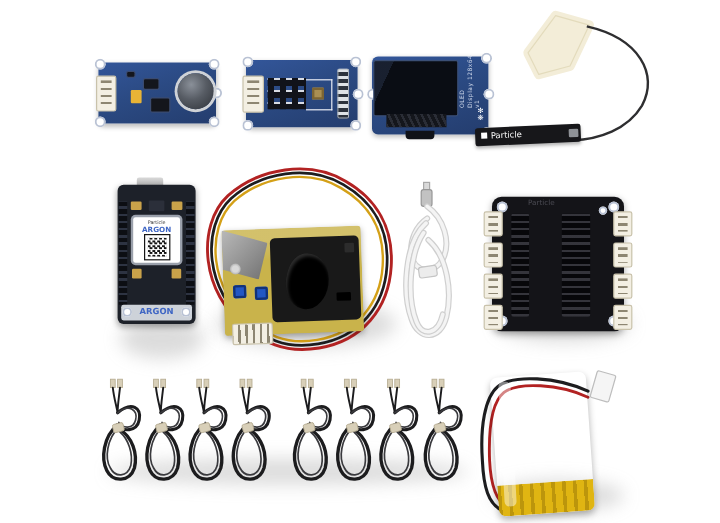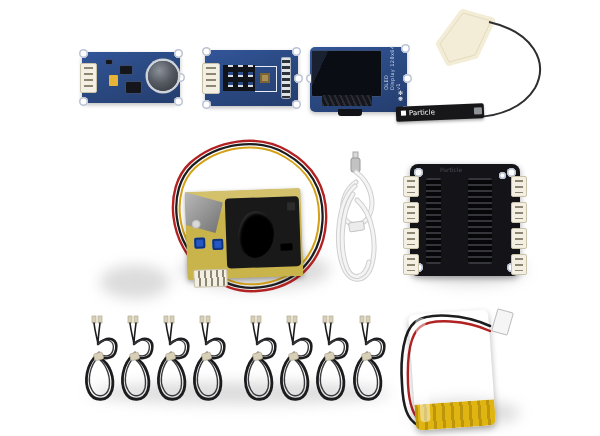--- a/index.html
+++ b/index.html
@@ -102,20 +102,45 @@
     <polygon points="15,44 38,13 66,21 50,55 24,62" fill="none" stroke="#e3dbbc" stroke-width="1" stroke-linejoin="round"></polygon>
     <path d="M 64,22 C 108,32 124,62 110,88 C 98,108 74,116 52,117" fill="none" stroke="#2e2e30" stroke-width="2"></path>
   </svg>
   <div style="position:absolute;left:396px;top:105px;width:88px;height:15px;background:#17171a;
               border-radius:2px;transform:rotate(-2.5deg);box-shadow:0 2px 3px rgba(0,0,0,.3);">
     <span style="position:absolute;left:5px;top:4px;width:5px;height:5px;background:#fff;"></span>
     <span style="position:absolute;left:13px;top:3px;color:#fff;font-size:7px;">Particle</span>
     <span style="position:absolute;right:2px;top:4px;width:8px;height:7px;background:#8f9297;border-radius:1px;"></span>
   </div>
 
+  <div class="abs" style="left:98px;top:148px;width:65px;height:122px;">
+    <div style="position:absolute;left:16px;top:0;width:22px;height:12px;background:linear-gradient(180deg,#d8d8d8,#9a9a9a);
+                border-radius:2px;"></div>
+    <div style="position:absolute;left:0;top:6px;width:65px;height:116px;background:#1d2129;border-radius:5px;
+                box-shadow:0 2px 5px rgba(0,0,0,.35);">
+      <div class="pins-v" style="left:1px;top:14px;height:86px;"></div>
+      <div class="pins-v" style="right:1px;top:14px;height:86px;"></div>
+      <div style="position:absolute;left:11px;top:14px;width:9px;height:7px;background:#c9a24a;border-radius:1px;"></div>
+      <div style="position:absolute;right:11px;top:14px;width:9px;height:7px;background:#c9a24a;border-radius:1px;"></div>
+      <div style="position:absolute;left:26px;top:13px;width:13px;height:9px;background:#2b2f3a;border-radius:1px;"></div>
+      <div style="position:absolute;left:13px;top:27px;width:39px;height:38px;background:#fff;border-radius:2px;
+                  box-shadow:0 0 0 2px #9aa0ab;">
+        <div style="font-size:4px;color:#333;text-align:center;margin-top:2px;">Particle</div>
+        <div style="font-size:6px;font-weight:bold;color:#3f66c4;text-align:center;">ARGON</div>
+        <div class="qr" style="width:16px;height:16px;margin:1px auto 0;"></div>
+      </div>
+      <div style="position:absolute;left:12px;top:70px;width:8px;height:8px;background:#c9a24a;border-radius:1px;"></div>
+      <div style="position:absolute;right:12px;top:70px;width:8px;height:8px;background:#c9a24a;border-radius:1px;"></div>
+      <div style="position:absolute;left:3px;bottom:3px;width:59px;height:13px;background:#cdd2d9;border-radius:2px;">
+        <div class="hole" style="left:1px;top:2px;width:8px;height:8px;"></div>
+        <div class="hole" style="right:1px;top:2px;width:8px;height:8px;"></div>
+        <div style="text-align:center;font-size:7px;font-weight:bold;color:#3f66c4;margin-top:2px;">ARGON</div>
+      </div>
+    </div>
+  </div>
 
   <div class="abs" style="left:160px;top:130px;width:175px;height:170px;">
     <svg width="175" height="170" viewBox="0 0 175 170">
       <g fill="none" stroke-linecap="round">
         <path d="M 45,142 C 8,116 3,58 30,33 C 56,10 98,3 128,21 C 154,36 168,60 166,92 C 164,127 142,154 106,160 C 76,165 58,154 45,142" stroke="#b22222" stroke-width="2.4"></path>
         <g transform="translate(87,85) scale(0.955) translate(-87,-85)">
           <path d="M 45,142 C 8,116 3,58 30,33 C 56,10 98,3 128,21 C 154,36 168,60 166,92 C 164,127 142,154 106,160 C 76,165 58,154 45,142" stroke="#1d1d1f" stroke-width="2.4"></path>
         </g>
         <g transform="translate(87,85) scale(0.91) translate(-87,-85)">
           <path d="M 45,142 C 8,116 3,58 30,33 C 56,10 98,3 128,21 C 154,36 168,60 166,92 C 164,127 142,154 106,160 C 76,165 58,154 45,142" stroke="#d4a017" stroke-width="2.2"></path>

